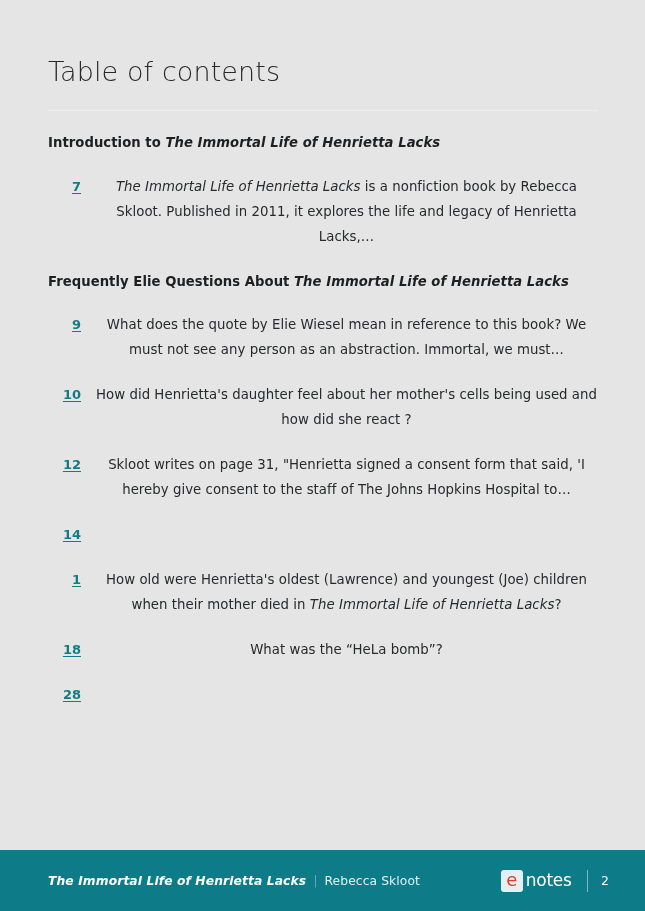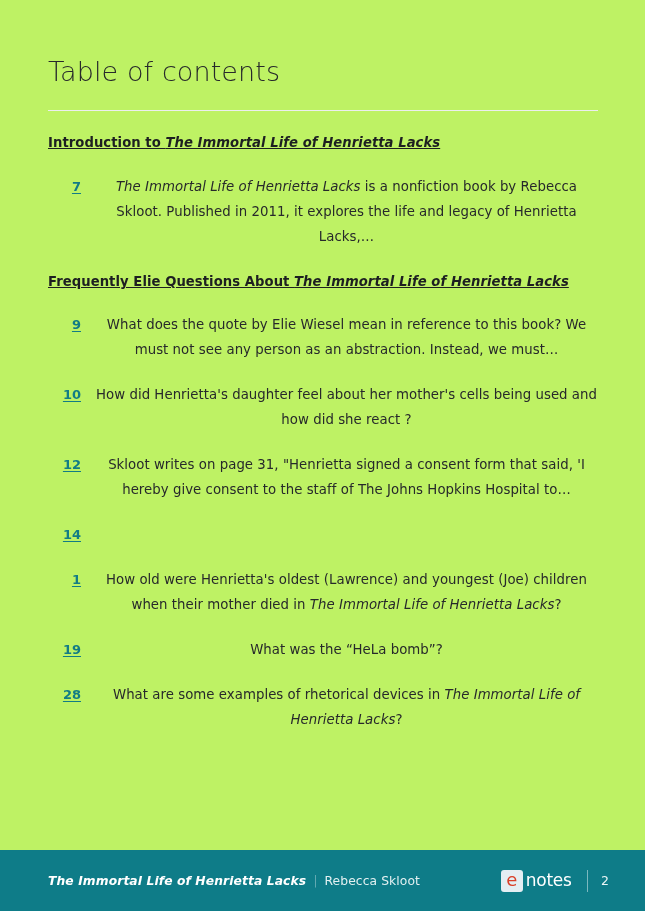--- a/index.html
+++ b/index.html
@@ -10,21 +10,21 @@
   body {
     width: 645px;
     height: 911px;
     position: relative;
     font-family: "DejaVu Sans", sans-serif;
     overflow: hidden;
   }
   .page {
     position: absolute;
     inset: 0;
-    background: #bef264;
+    background: #e5e5e5;
   }
   .content {
     position: absolute;
     left: 48px;
     top: 0;
     width: 550px;
   }
   .toc-title {
     font-size: 27px;
     font-weight: 300;
@@ -42,21 +42,20 @@
     width: 550px;
   }
   .section-heading {
     font-size: 13.2px;
     font-weight: bold;
     color: #1d1f21;
     line-height: 1.72;
     margin: 0;
     padding-top: 21px;
     letter-spacing: 0.05px;
-    text-decoration: underline;
   }
   .section-heading .ital {
     font-style: italic;
     font-weight: bold;
   }
   .entry {
     display: flex;
     align-items: flex-start;
     padding-top: 20px;
   }
@@ -181,21 +180,21 @@
 
     <div class="entry">
       <div class="entry-page">7</div>
       <div class="entry-text"><span class="ital">The Immortal Life of Henrietta Lacks</span><span> is a nonfiction book by Rebecca Skloot. Published in 2011, it explores the life and legacy of Henrietta Lacks,…</span></div>
     </div>
 
     <div class="section-heading"><span>Frequently Elie Questions About </span><span class="ital">The Immortal Life of Henrietta Lacks</span></div>
 
     <div class="entry">
       <div class="entry-page">9</div>
-      <div class="entry-text">What does the quote by Elie Wiesel mean in reference to this book?  We must not see any person as an abstraction.  Instead, we must…</div>
+      <div class="entry-text">What does the quote by Elie Wiesel mean in reference to this book?  We must not see any person as an abstraction.  Immortal, we must…</div>
     </div>
 
     <div class="entry">
       <div class="entry-page">10</div>
       <div class="entry-text">How did Henrietta's daughter feel about her mother's cells being used and how did she react ?</div>
     </div>
 
     <div class="entry">
       <div class="entry-page">12</div>
       <div class="entry-text">Skloot writes on page 31, "Henrietta signed a consent form that said, 'I hereby give consent to the staff of The Johns Hopkins Hospital to…</div>
@@ -204,27 +203,26 @@
     <div class="entry">
       <div class="entry-page">14</div>
     </div>
 
     <div class="entry">
       <div class="entry-page">1</div>
       <div class="entry-text"><span>How old were Henrietta's oldest (Lawrence) and youngest (Joe) children when their mother died in </span><span class="ital">The Immortal Life of Henrietta Lacks</span><span>?</span></div>
     </div>
 
     <div class="entry">
-      <div class="entry-page">19</div>
+      <div class="entry-page">18</div>
       <div class="entry-text">What was the “HeLa bomb”?</div>
     </div>
 
     <div class="entry">
       <div class="entry-page">28</div>
-      <div class="entry-text"><span>What are some examples of rhetorical devices in </span><span class="ital">The Immortal Life of Henrietta Lacks</span><span>?</span></div>
     </div>
 
   </div>
 
   <div class="footer">
     <div class="footer-left">
       <span class="footer-book">The Immortal Life of Henrietta Lacks</span>
       <span class="footer-sep">|</span>
       <span class="footer-author">Rebecca Skloot</span>
     </div>

